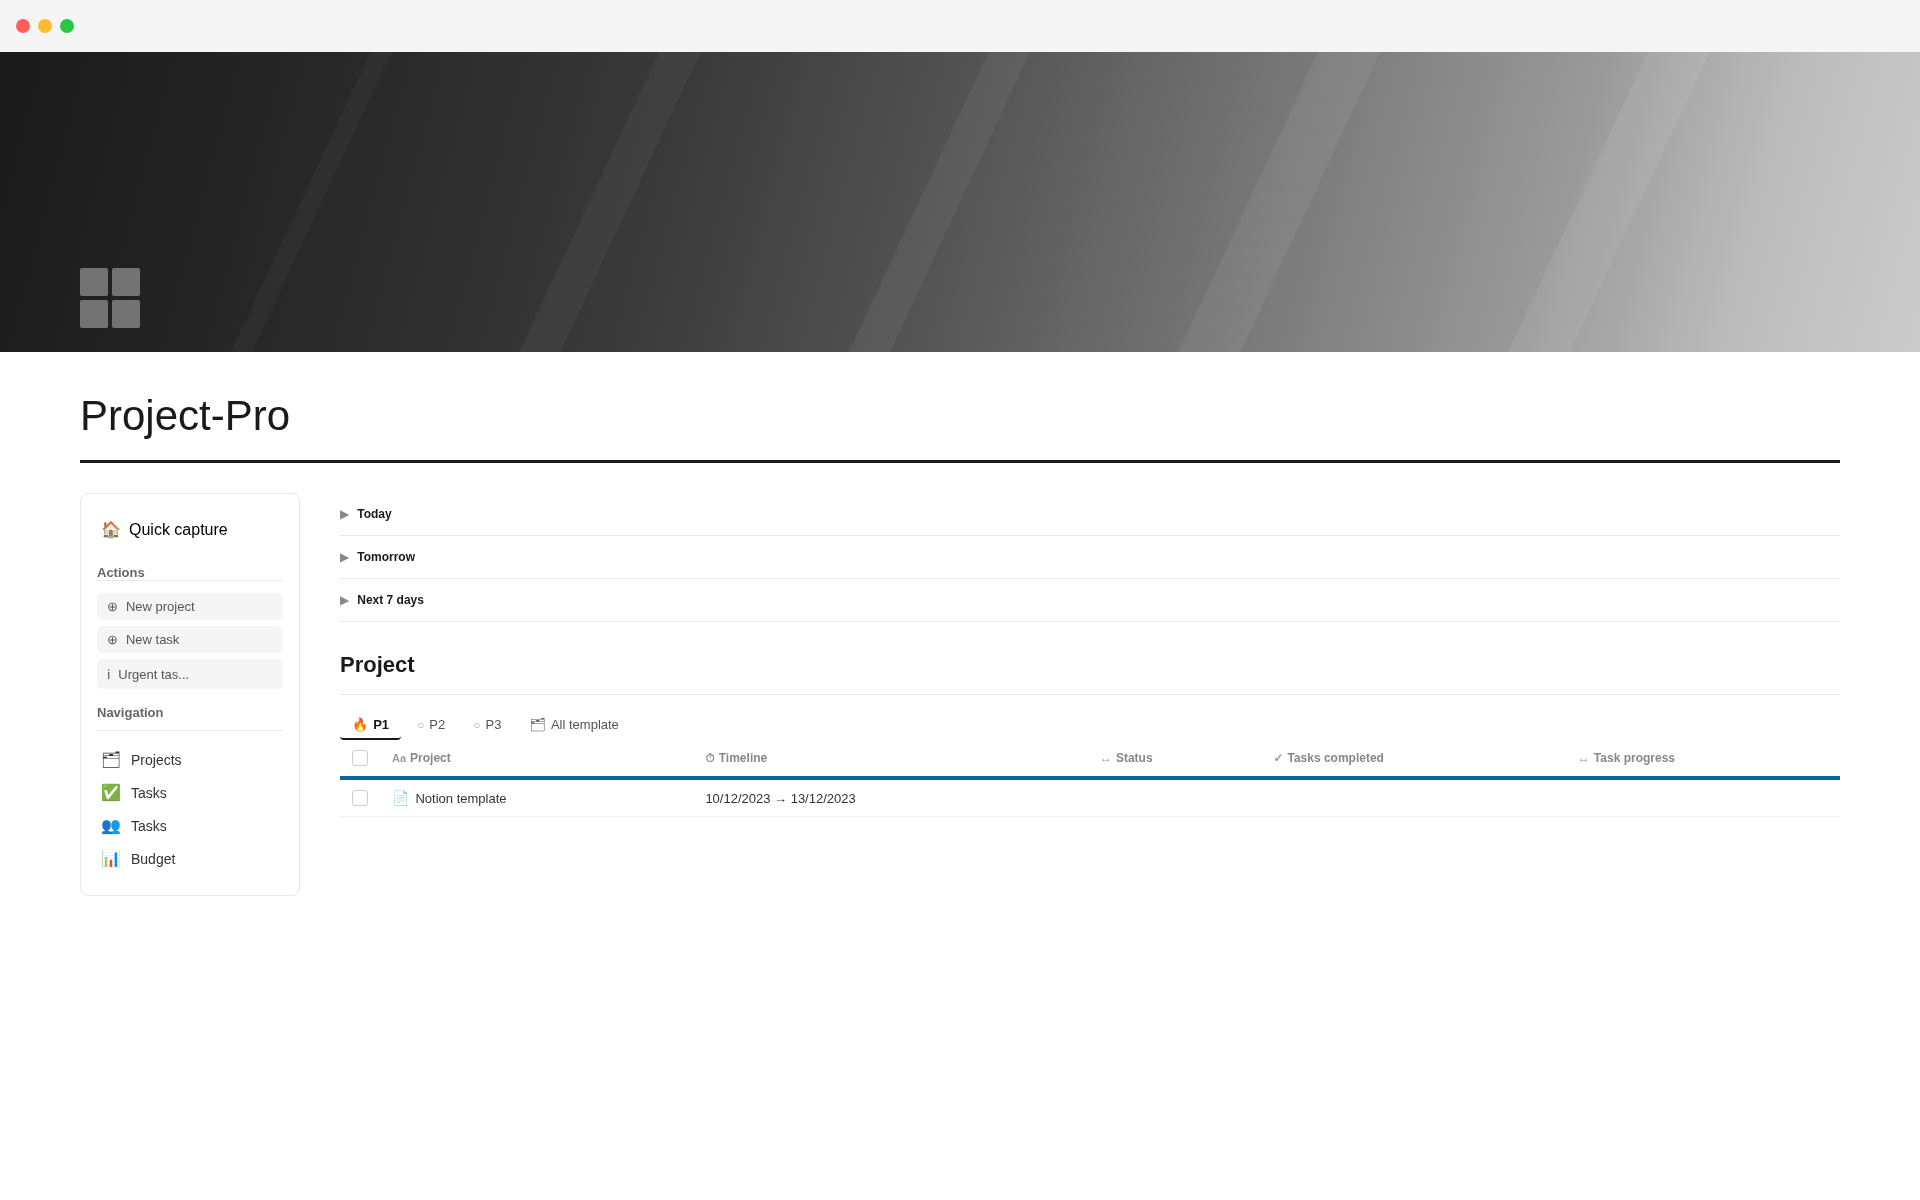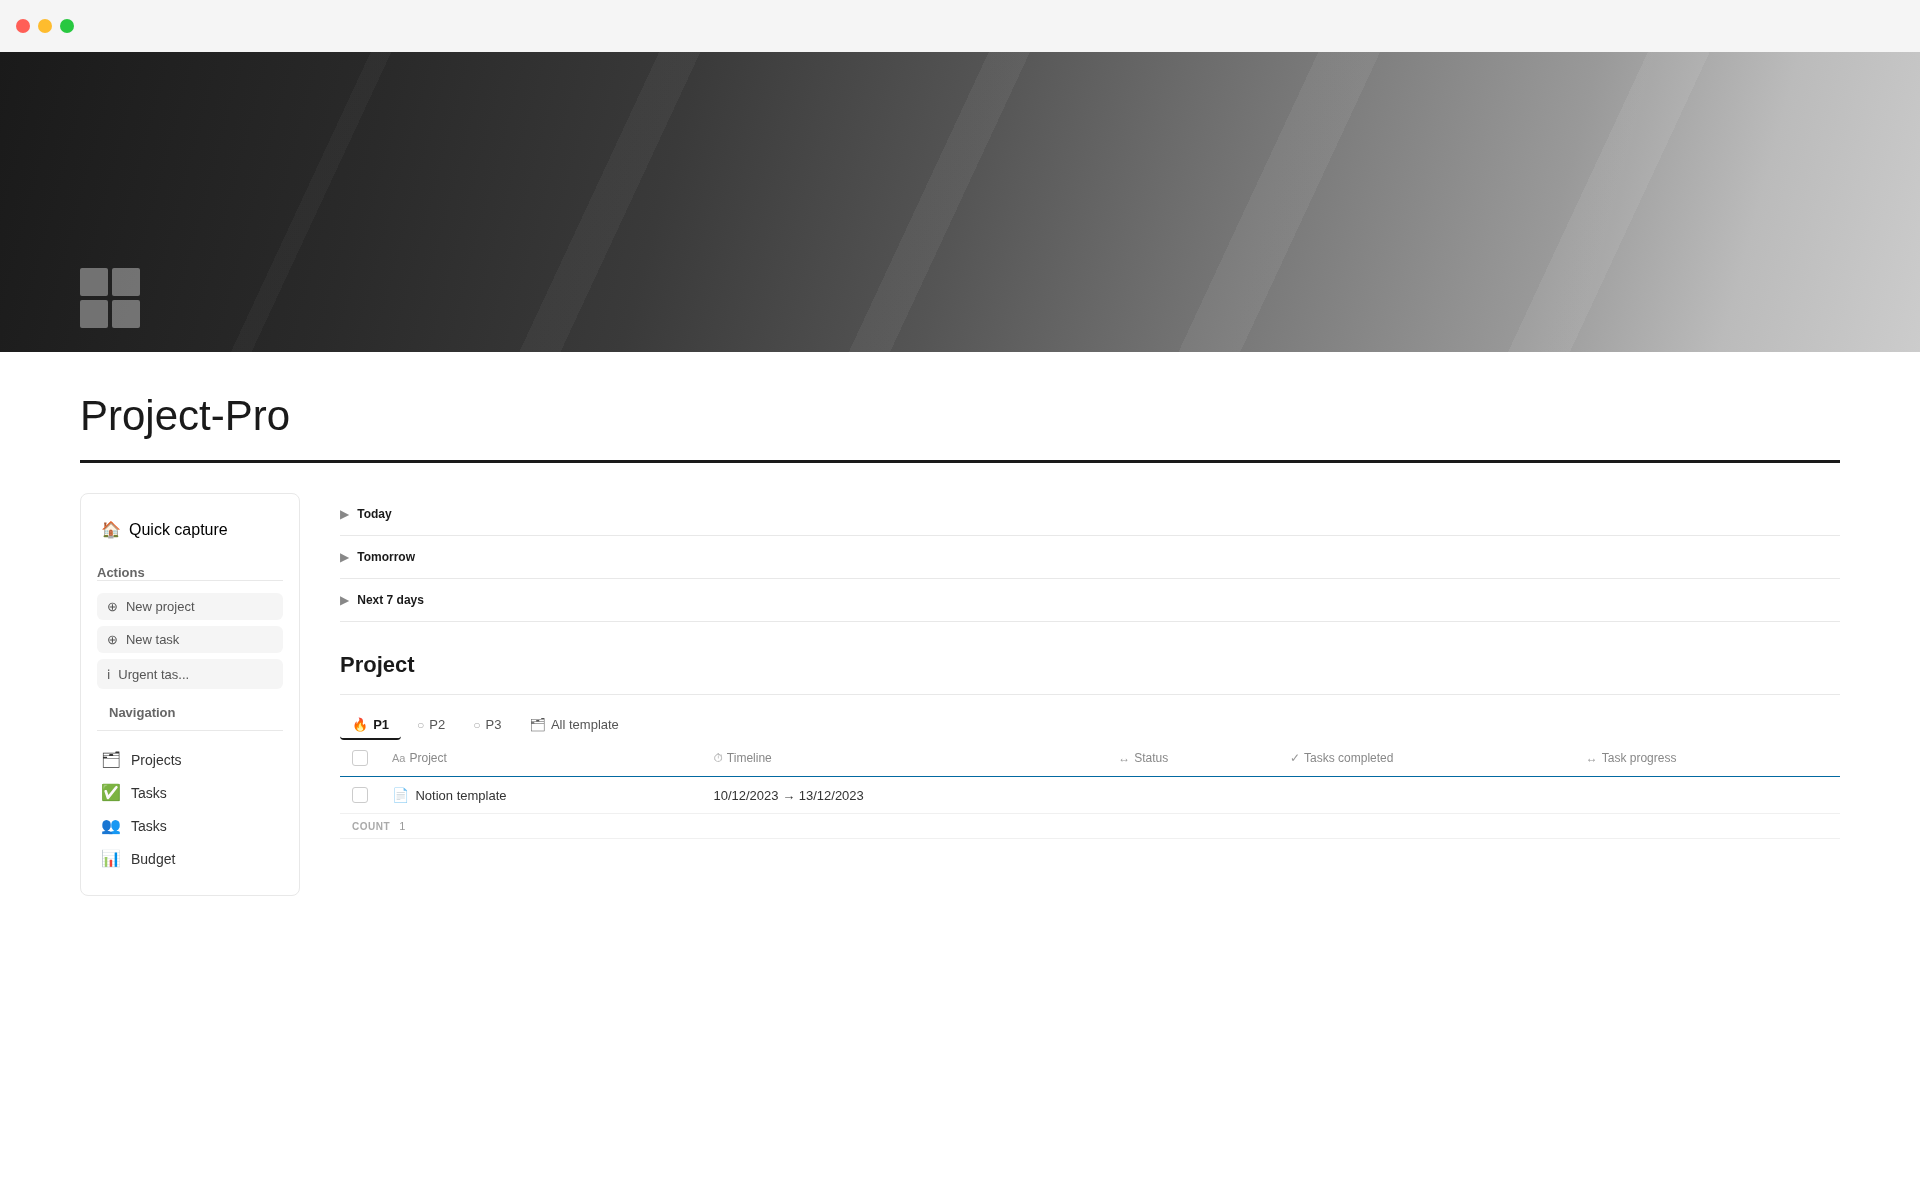--- a/index.html
+++ b/index.html
@@ -162,21 +162,21 @@
       color: #555;
       border: none;
       width: 100%;
       text-align: left;
     }
 
     .sidebar-nav-title {
       font-size: 13px;
       font-weight: 600;
       color: #666;
-      margin: 16px 0 10px 12px;
+      margin: 16px 0 10px 0;
     }
 
     .sidebar-nav-item {
       display: flex;
       align-items: center;
       gap: 10px;
       padding: 7px 4px;
       cursor: pointer;
       font-size: 14px;
       color: #333;
@@ -257,22 +257,22 @@
     .project-table {
       width: 100%;
       border-collapse: collapse;
       margin-top: 0;
       font-size: 13px;
     }
     .project-table th {
       text-align: left;
       padding: 10px 12px;
       color: #888;
-      font-weight: 400;
-      border-bottom: 1px solid #0369a1;
+      font-weight: 700;
+      border-bottom: 4px solid #0369a1;
       font-size: 12px;
     }
     .project-table td {
       padding: 10px 12px;
       border-bottom: 1px solid #f0f0f0;
       color: #333;
     }
 
     .th-checkbox {
       width: 30px;
@@ -458,25 +458,19 @@
                 <div class="col-project">
                   <span class="page-icon">📄</span>
                   <span>Notion template</span>
                 </div>
               </td>
               <td>10/12/2023 → 13/12/2023</td>
               <td></td>
               <td></td>
               <td></td>
             </tr>
-            <tr class="count-row">
-              <td colspan="6">
-                <span class="count-label">COUNT</span>
-                <span>1</span>
-              </td>
-            </tr>
           </tbody>
         </table>
 
       </div>
     </div>
   </div>
 </div>
 
 </body></html>

